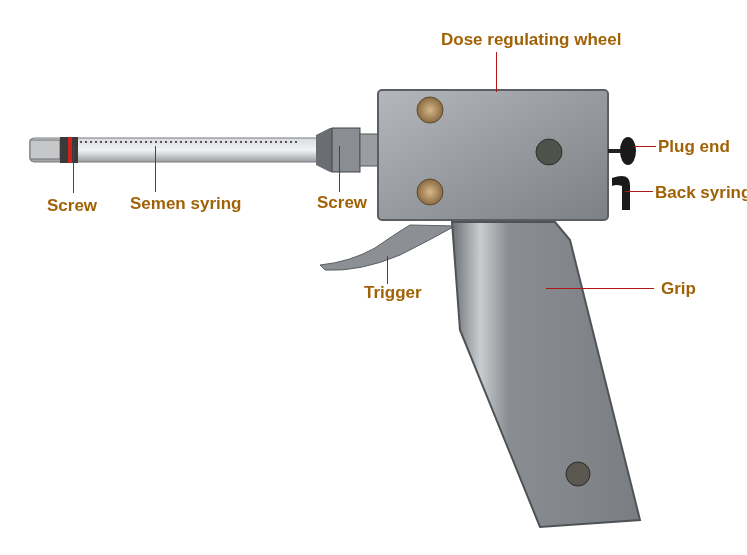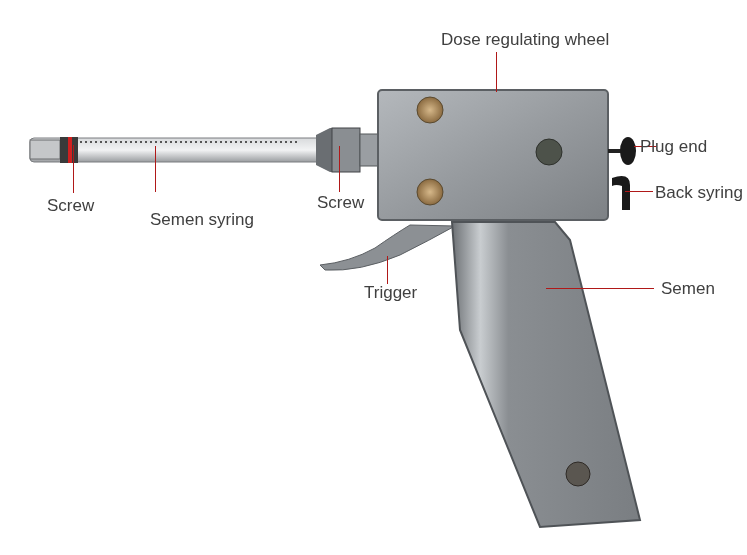--- a/index.html
+++ b/index.html
@@ -1,17 +1,17 @@
 <!DOCTYPE html>
 <html><head>
 <meta charset="utf-8">
 <style>
   html, body { margin:0; padding:0; background:#ffffff; }
   body { width:747px; height:555px; position:relative; overflow:hidden; font-family:"Liberation Sans", sans-serif; }
-  .label { position:absolute; font-size:17px; font-weight:normal; color:#404040; white-space:nowrap; }
+  .label { position:absolute; font-size:17px; font-weight:bold; color:#a16207; white-space:nowrap; }
   .lead { position:absolute; background:#b01818; }
   svg { position:absolute; left:0; top:0; }
 </style>
 </head>
 <body>
 
 <svg width="747" height="555" viewBox="0 0 747 555">
   <defs>
     <linearGradient id="metal" x1="0" y1="0" x2="1" y2="1">
       <stop offset="0" stop-color="#b4b8bc"></stop>
@@ -69,19 +69,19 @@
 <div class="lead" style="left:496px; top:52px; width:1px; height:40px;"></div>
 <div class="lead" style="left:634px; top:146px; width:22px; height:1px;"></div>
 <div class="lead" style="left:625px; top:191px; width:28px; height:1px;"></div>
 <div class="lead" style="left:73px; top:145px; width:1px; height:48px;"></div>
 <div class="lead" style="left:155px; top:146px; width:1px; height:46px;"></div>
 <div class="lead" style="left:339px; top:146px; width:1px; height:46px;"></div>
 <div class="lead" style="left:387px; top:256px; width:1px; height:28px;"></div>
 <div class="lead" style="left:546px; top:288px; width:108px; height:1px;"></div>
 
 <div class="label" style="left:441px; top:30px;">Dose regulating wheel</div>
-<div class="label" style="left:640px; top:137px;">Plug end</div>
+<div class="label" style="left:658px; top:137px;">Plug end</div>
 <div class="label" style="left:655px; top:183px;">Back syring</div>
 <div class="label" style="left:47px; top:196px;">Screw</div>
-<div class="label" style="left:130px; top:210px;margin-left:20px;">Semen syring</div>
+<div class="label" style="left:130px; top:194px;">Semen syring</div>
 <div class="label" style="left:317px; top:193px;text-align:right;">Screw</div>
 <div class="label" style="left:364px; top:283px;">Trigger</div>
-<div class="label" style="left:661px; top:279px;">Semen</div>
+<div class="label" style="left:661px; top:279px;">Grip</div>
 
 </body></html>

